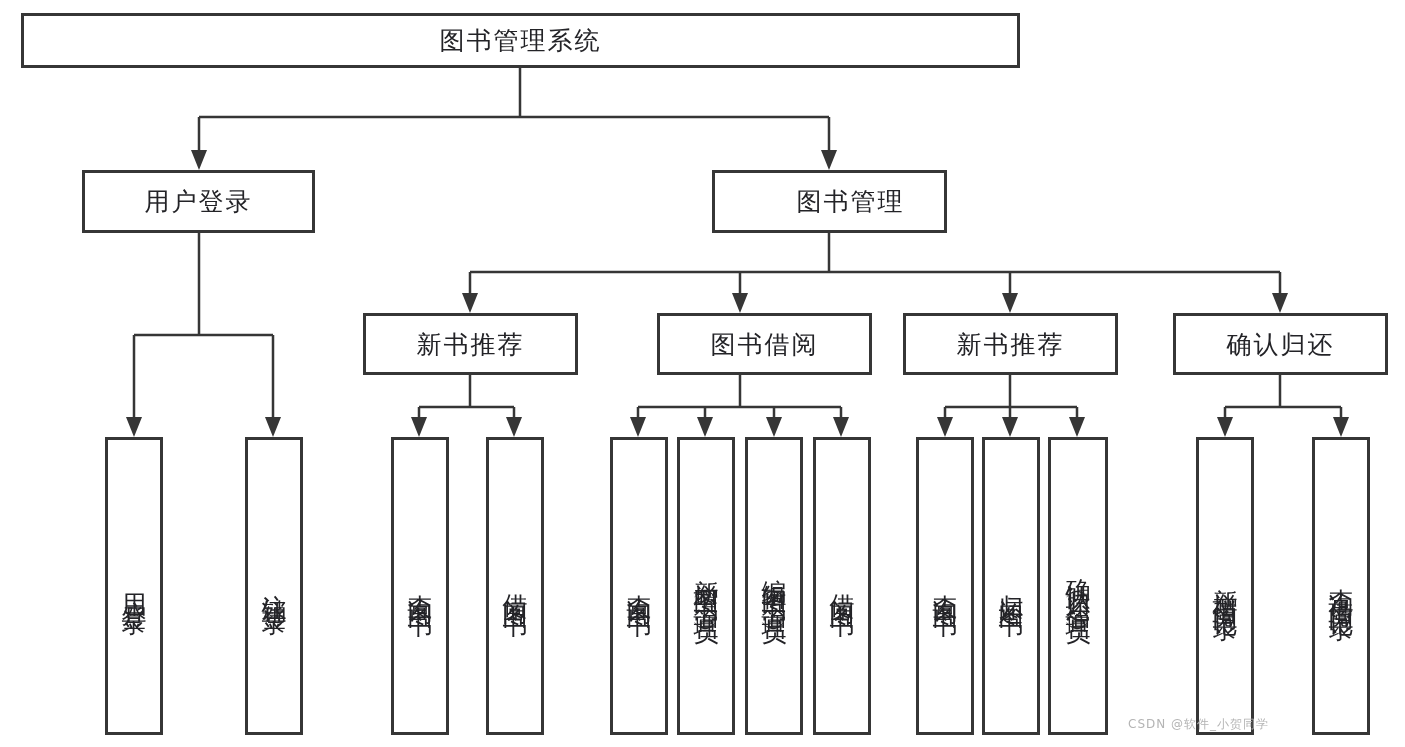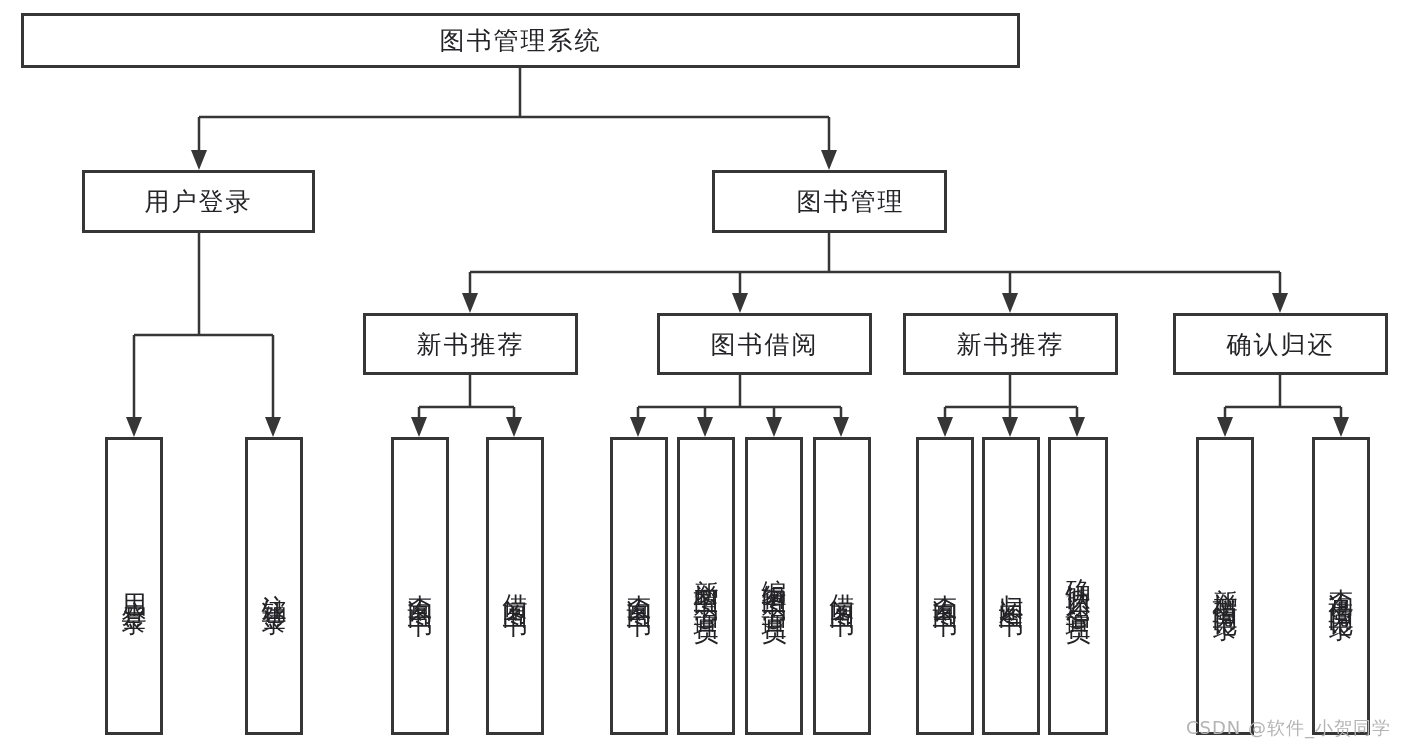--- a/index.html
+++ b/index.html
@@ -21,22 +21,22 @@
     position:absolute;background:#fff;border:3px solid var(--box-border);
     box-sizing:border-box;display:flex;align-items:center;justify-content:center;
     color:var(--text);z-index:2;
   }
   .hbox{font-size:25px;letter-spacing:2px;line-height:1;}
   .vbox .vtext{
     writing-mode:vertical-rl;text-orientation:mixed;
     font-size:25px;letter-spacing:6px;line-height:1;
   }
   .watermark{
-    position:absolute;left:1186px;top:716px;width:214px;
-    font-size:18px;letter-spacing:1px;color:var(--watermark);
+    position:absolute;left:1128px;top:716px;width:214px;
+    font-size:12px;letter-spacing:1px;color:var(--watermark);
     z-index:3;white-space:nowrap;
   }
 </style>
 </head>
 <body>
 
 <div class="stage">
 
   <svg class="connector-layer" width="1405" height="747" viewBox="0 0 1405 747">
 

